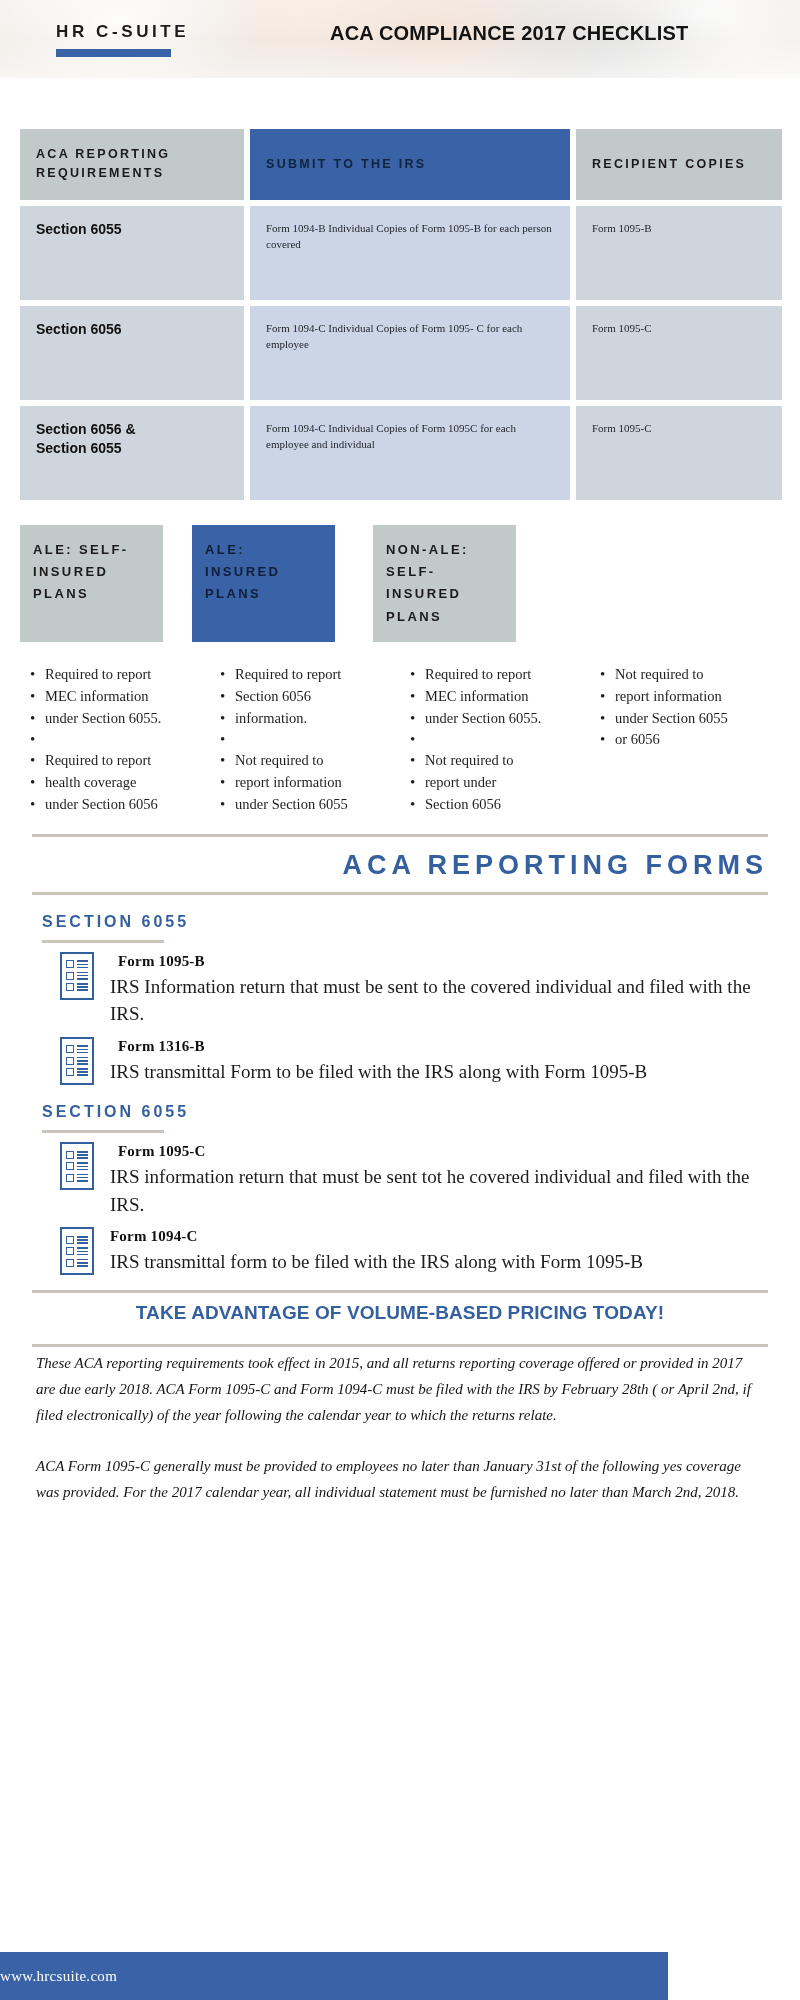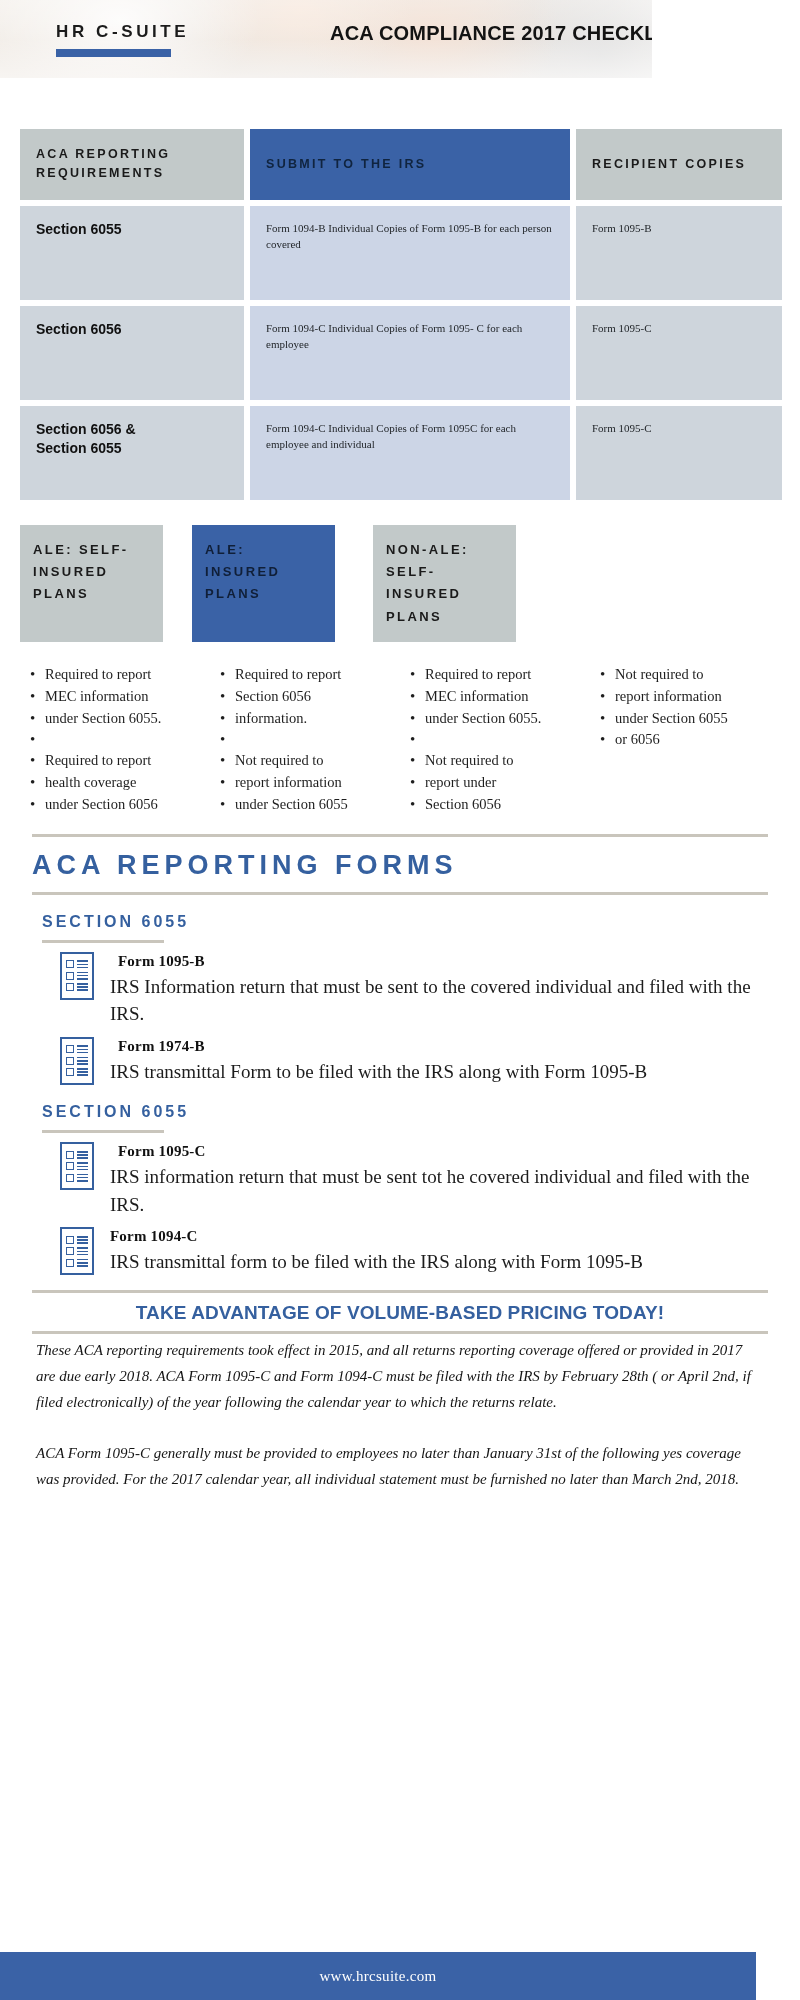--- a/index.html
+++ b/index.html
@@ -10,21 +10,21 @@
     background: #ffffff;
     font-family: "Liberation Sans", sans-serif;
     overflow: hidden;
     position: relative;
   }
 
   
   .header {
     position: relative;
     height: 88px;
-    width: 652px;
+    width: 800px;
     overflow: hidden;
     background: #e9e4dd;
   }
   .header-photo {
     position: absolute;
     inset: 0;
     background:
       radial-gradient(ellipse 200px 120px at 120px 20px, rgba(255,255,255,0.85), rgba(255,255,255,0) 70%),
       radial-gradient(ellipse 160px 100px at 300px 10px, rgba(246,226,211,0.95), rgba(246,226,211,0) 70%),
       radial-gradient(ellipse 180px 130px at 430px 30px, rgba(241,214,196,0.9), rgba(241,214,196,0) 72%),
@@ -189,21 +189,21 @@
   
   .forms-title-wrap {
     margin-top: 18px;
     padding: 0 12px;
   }
   .hrule {
     height: 3px;
     background: #c9c5bc;
   }
   .forms-title {
-    text-align: left;
+    text-align: right;
     font-size: 27px;
     font-weight: 700;
     letter-spacing: 5px;
     color: #35609f;
     padding: 13px 0 11px;
   }
 
   .sec-head-wrap { margin-top: 18px; padding-left: 22px; }
   .sec-head {
     font-size: 16px;
@@ -278,45 +278,44 @@
   }
 
   
   .cta-wrap { margin-top: 14px; padding: 0 12px; }
   .cta-text {
     text-align: center;
     font-size: 19px;
     font-weight: 700;
     letter-spacing: 0.1px;
     color: #35609f;
-    padding: 9px 0 7px;
+    padding: 9px 0 20px;
   }
 
   
   .para {
     font-family: "Liberation Serif", serif;
     font-style: italic;
     font-size: 15px;
     line-height: 1.72;
     color: #151515;
     padding: 0 16px;
   }
   .para.first { margin-top: 4px; }
   .para.second { margin-top: 26px; }
 
   
   .footer {
     position: absolute;
     left: 0; bottom: 0;
-    width: 756px;
+    width: 668px;
     height: 48px;
     background: #3a62a6;
     display: flex;
     align-items: center;
-    justify-content: center;
   }
   .footer-text {
     font-family: "Liberation Serif", serif;
     font-size: 15px;
     color: #ffffff;
     letter-spacing: 0.3px;
   }
 </style>
 </head>
 <body>
@@ -511,21 +510,21 @@
       <div class="doc-line">
           <span class="doc-sq"></span>
           <span class="doc-bars">
             <span></span>
             <span></span>
             <span></span>
           </span>
         </div>
     </div>
     <div class="form-text">
-      <div class="form-title indent">Form 1974-B</div>
+      <div class="form-title indent">Form 1316-B</div>
       <div class="form-desc">IRS transmittal Form to be filed with the IRS along with Form 1095-B</div>
     </div>
   </div>
 
   <div class="sec-head-wrap">
     <div class="sec-head">SECTION 6055</div>
     <div class="sec-head-rule"></div>
   </div>
 
   <div class="form-item">

